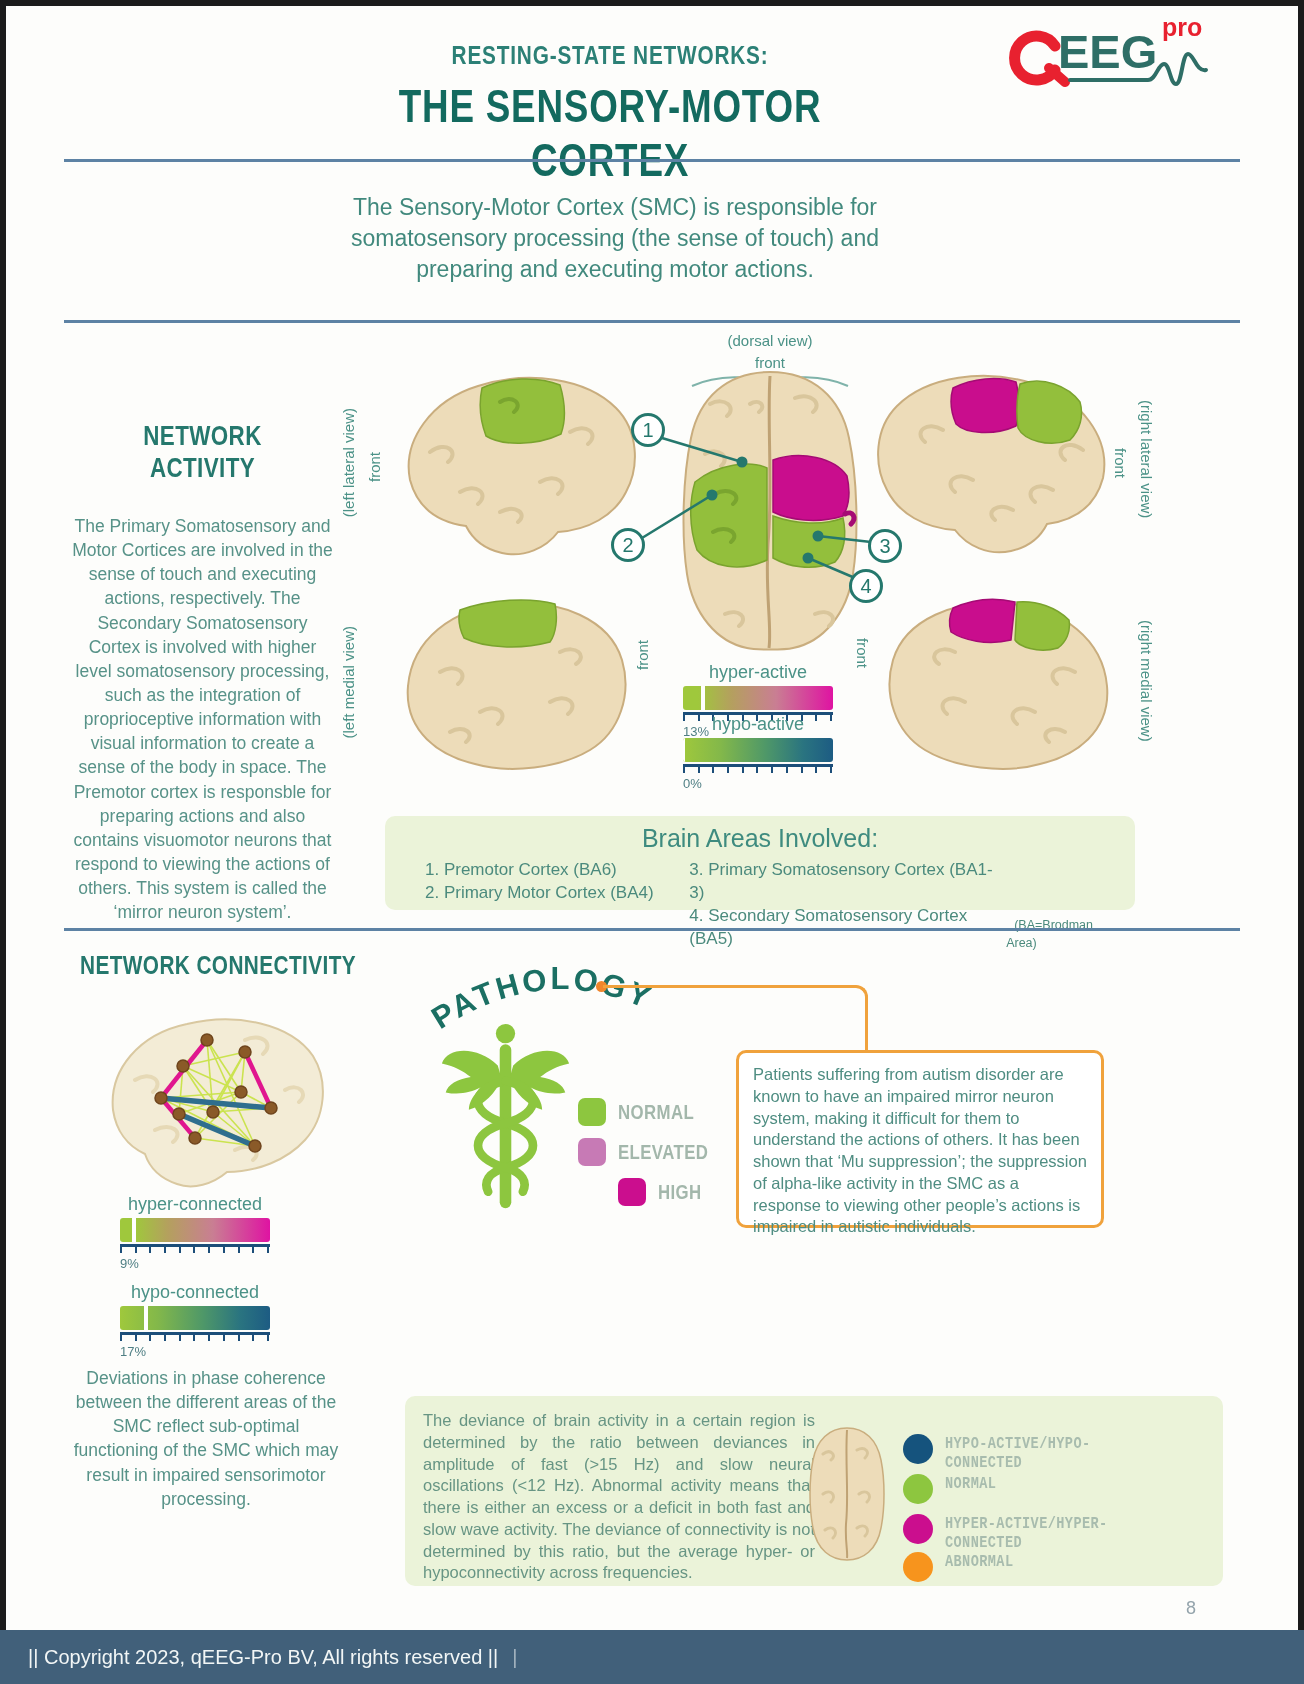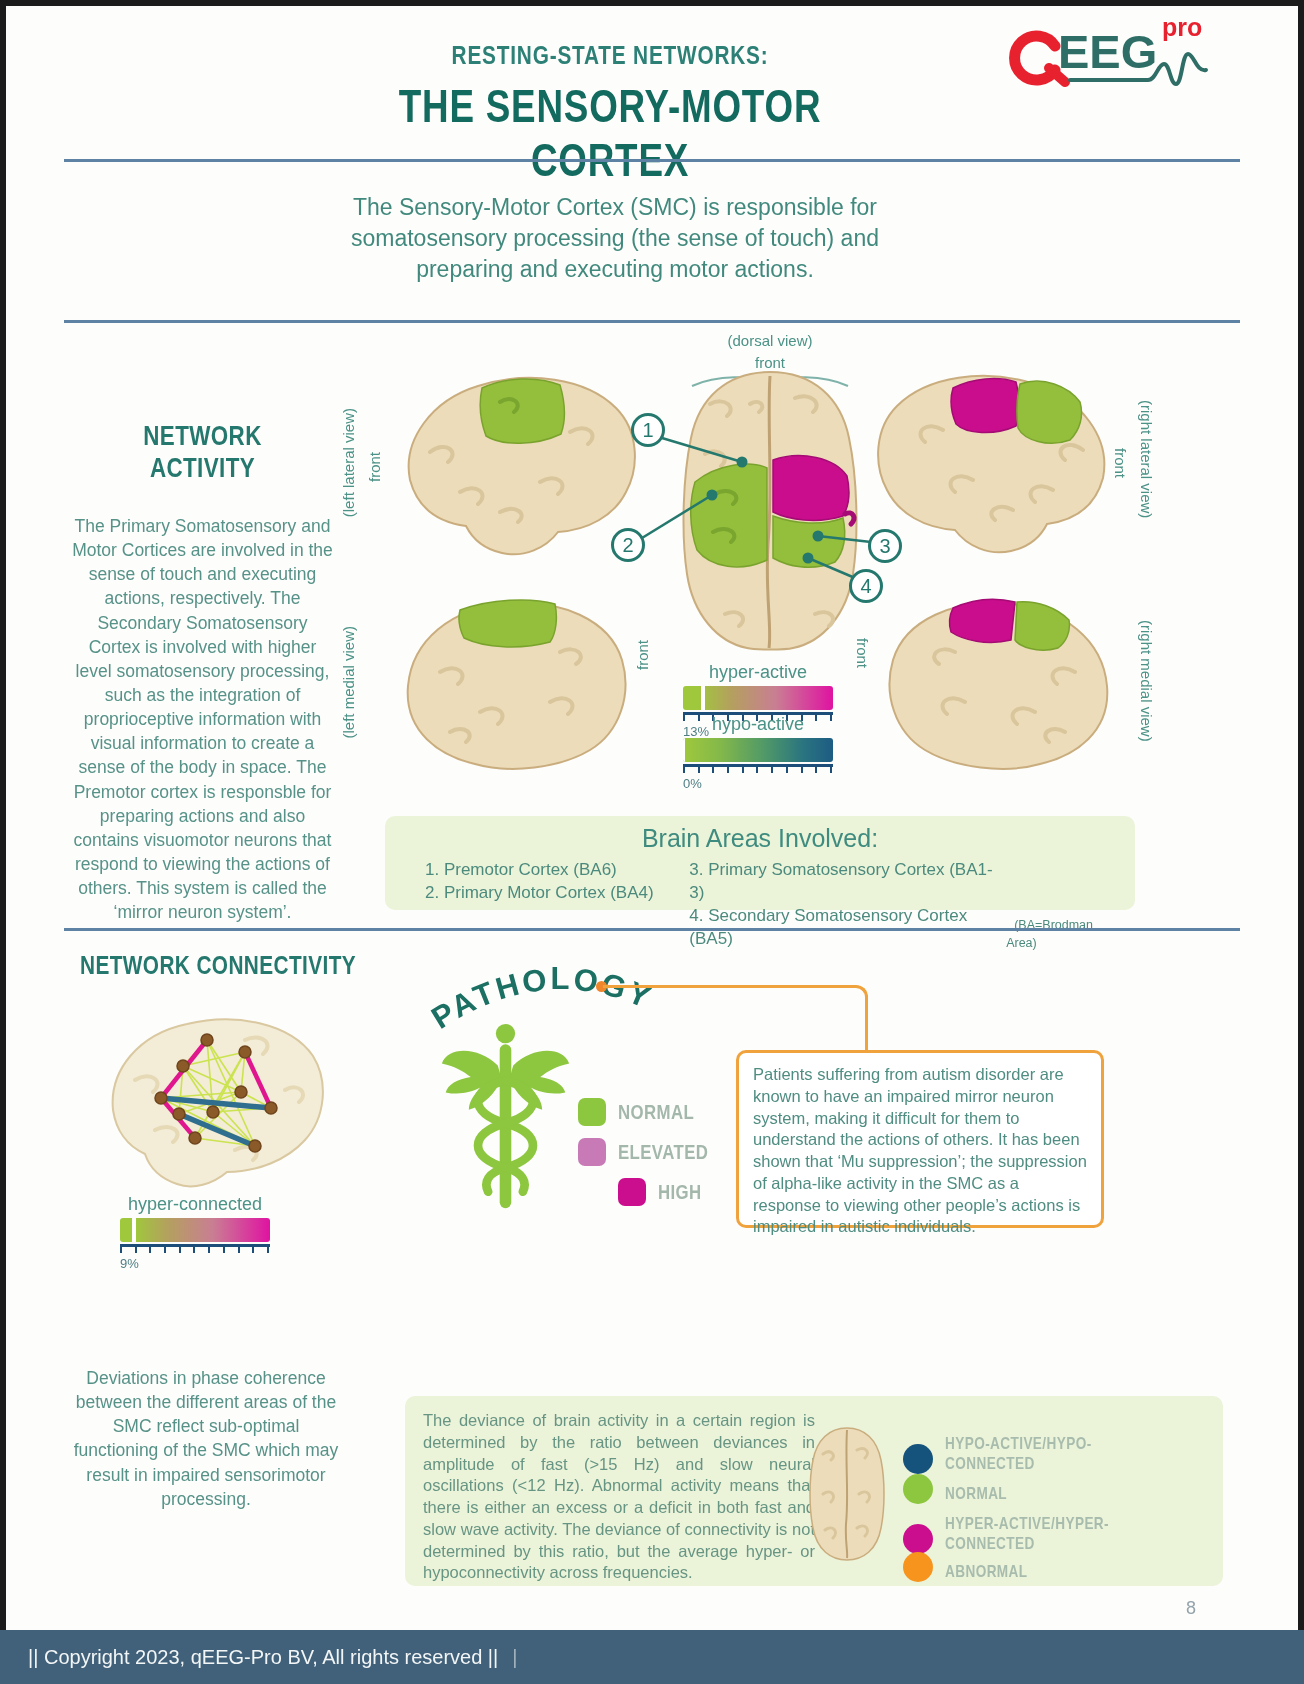--- a/index.html
+++ b/index.html
@@ -45,21 +45,21 @@
   .area-note{color:#4b8a7d;font-size:12.5px;margin-left:8px;}
   
   .pleg-label{color:#a3b7ab;font-size:21px;font-weight:700;letter-spacing:.5px;}
   .pleg-swatch{width:28px;height:28px;border-radius:7px;margin-right:12px;flex:0 0 auto;}
   .callout-box{position:absolute;border:3px solid #f0a23c;border-radius:10px;
     background:#fff;color:#4f8d82;font-size:16.5px;line-height:1.32;padding:11px 14px;}
   .conn-line{position:absolute;border-top:3px solid #f0a23c;border-right:3px solid #f0a23c;
     border-top-right-radius:12px;}
   .odot{position:absolute;width:11px;height:11px;border-radius:50%;background:#f0862c;}
   
-  .sleg-row{position:absolute;display:flex;align-items:flex-end;}
+  .sleg-row{position:absolute;display:flex;align-items:flex-start;font-family:Liberation Mono, monospace;}
   .sleg-dot{width:30px;height:30px;border-radius:50%;margin-right:12px;flex:0 0 auto;}
   .sleg-label{color:#a8bcae;font-size:17px;font-weight:700;letter-spacing:.5px;}
   .just{ text-align:justify;}
   
   #footer{position:absolute;left:0;right:0;bottom:0;height:54px;background:#41607a;
     display:flex;align-items:center;color:#f2f6f6;font-size:20px;padding-left:28px;}
   .fsep{opacity:.55;margin-left:14px;}
   .pagenum{position:absolute;color:#93a3ab;font-size:18px;}
 </style>
 </head>
@@ -257,20 +257,28 @@
 
   <div class="scale" style="left:120px;top:1194px;width:150px;">
     <div class="slabel">hyper-connected</div>
     <div class="bar bar-hyper">
       <div class="marker" style="left: calc(9% - 2px);"></div>
     </div>
     <div class="ruler"></div>
     <div class="pct">9%</div>
   </div>
 
+  <div class="scale" style="left:120px;top:1282px;width:150px;">
+    <div class="slabel">hypo-connected</div>
+    <div class="bar bar-hypo">
+      <div class="marker" style="left: calc(17% - 2px);"></div>
+    </div>
+    <div class="ruler"></div>
+    <div class="pct">17%</div>
+  </div>
 
   <div class="abs body-txt" style="left:72px;top:1366px;width:268px;">Deviations in phase coherence between the different areas of the SMC reflect sub-optimal functioning of the SMC which may result in impaired sensorimotor processing.</div>
 
   <svg class="abs" style="left:430px;top:956px;" width="235" height="85" viewBox="0 0 235 85">
     <defs>
         <path id="parc" d="M10,74 Q118,2 226,58"></path>
       </defs>
     <text font-size="31" font-weight="700" fill="#1b6f63" letter-spacing="3" font-family="Liberation Sans, sans-serif">
       <textPath href="#parc">PATHOLOGY</textPath>
     </text>

